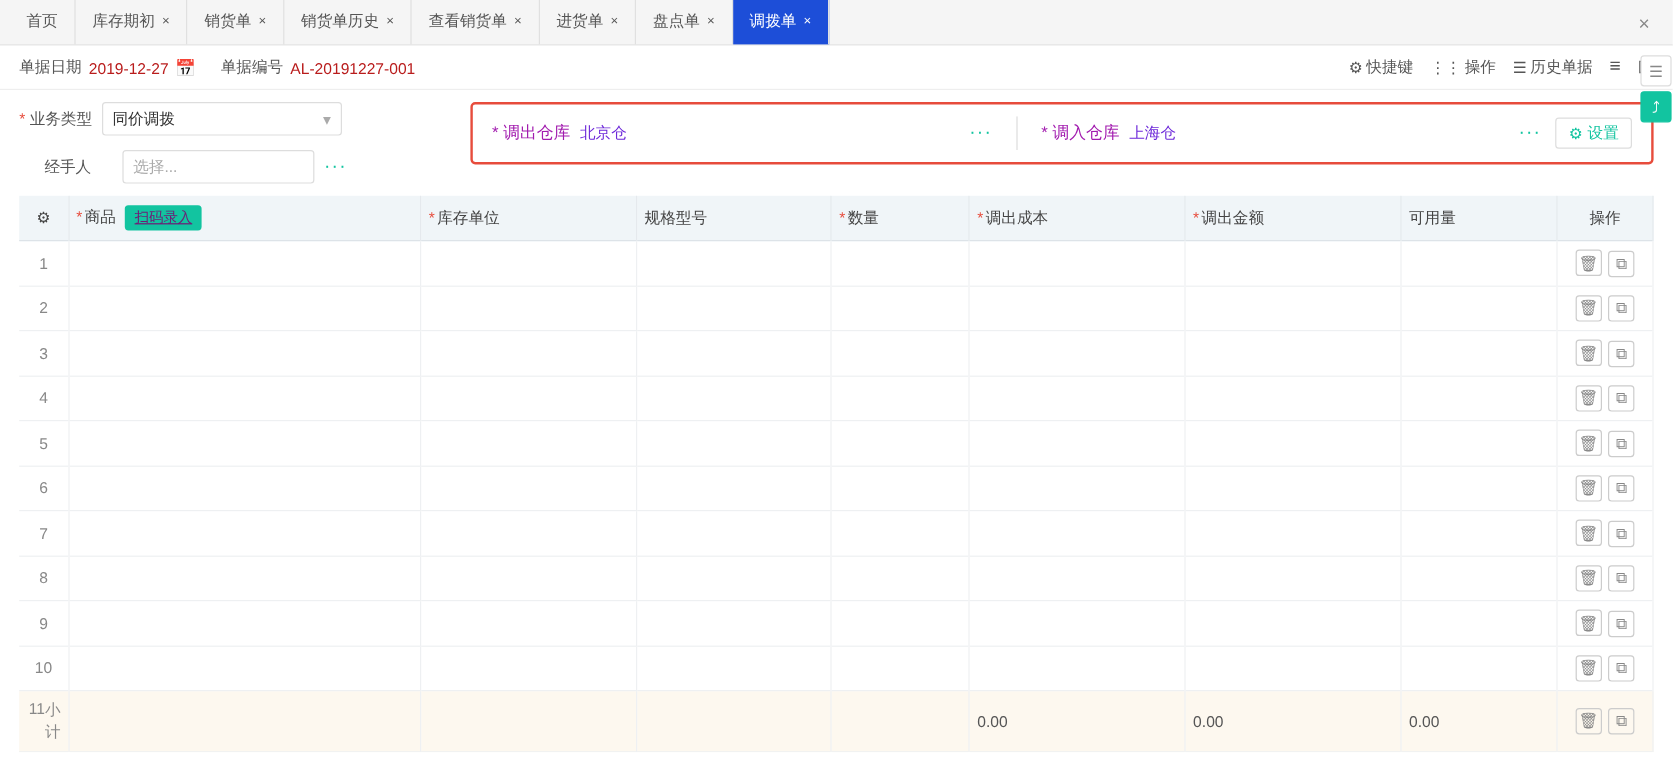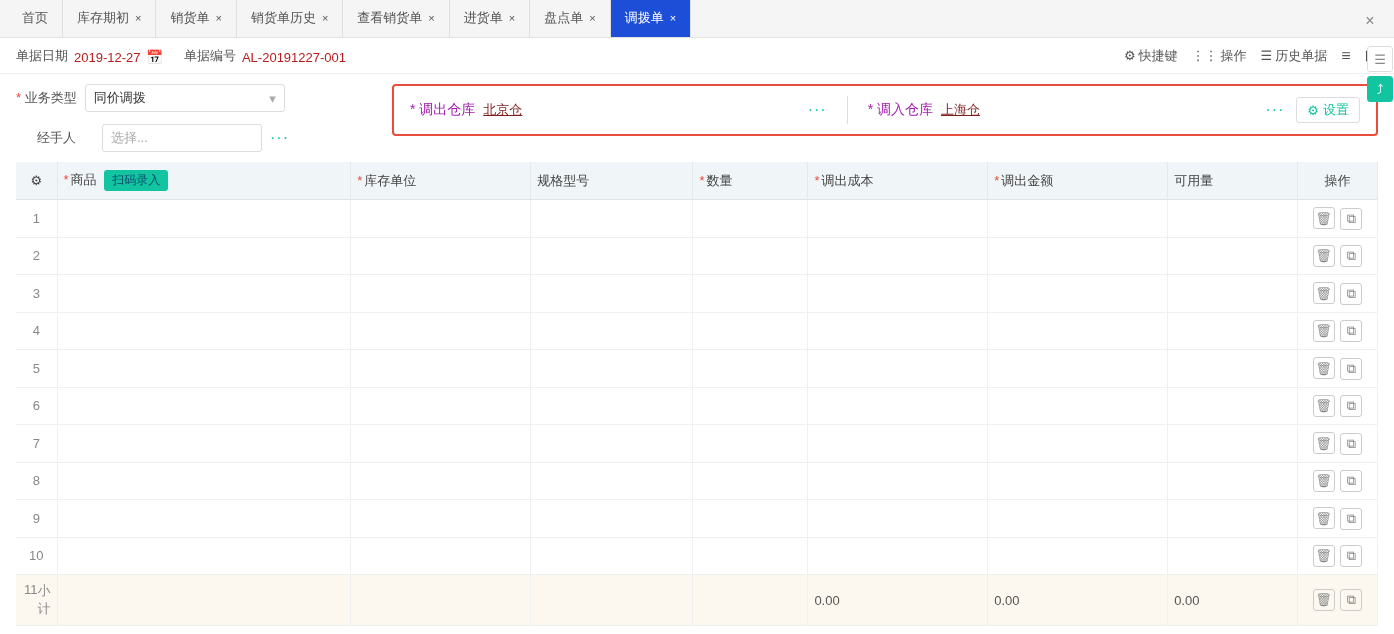--- a/index.html
+++ b/index.html
@@ -98,21 +98,21 @@
       border: 2px solid #e74c3c;
       border-radius: 4px;
       padding: 10px 16px;
       flex: 1;
       display: flex; align-items: center; gap: 0;
     }
     .warehouse-item {
       display: flex; align-items: center; gap: 8px; flex: 1;
     }
     .warehouse-item .wh-label { color: #a21caf; font-size: 14px; white-space: nowrap; }
-    .warehouse-item .wh-val { color: #7f1d1d; font-size: 13px; font-weight: 500; text-decoration: underline; }
+    .warehouse-item .wh-val { color: #6d28d9; font-size: 13px; font-weight: 500; }
     .warehouse-sep { width: 1px; background: #ddd; height: 28px; margin: 0 20px; }
 
     
     .btn-setting-gear {
       margin-left: 12px;
       border: 1px solid #ddd;
       border-radius: 3px;
       padding: 3px 10px;
       cursor: pointer;
       font-size: 13px;
@@ -139,23 +139,24 @@
       padding: 8px 6px;
       text-align: left;
       font-weight: 500;
       color: #444;
       border-right: 1px solid #e5e9ed;
       white-space: nowrap;
     }
     thead th:first-child { width: 40px; text-align: center; }
     thead th.th-ops { text-align: center; width: 80px; }
     .scan-btn {
-      background: #12c4a0; color: #0c4a6e;
+      background: #12c4a0; color: #701a75;
       border: none; padding: 2px 8px; border-radius: 3px; font-size: 12px; cursor: pointer;
       margin-left: 4px;
+      text-decoration: underline;
     }
     .required-star { color: #e74c3c; margin-right: 2px; }
     tbody tr {
       border-bottom: 1px solid #eef0f2;
     }
     tbody td {
       padding: 7px 6px;
       border-right: 1px solid #eef0f2;
       color: #555;
     }

